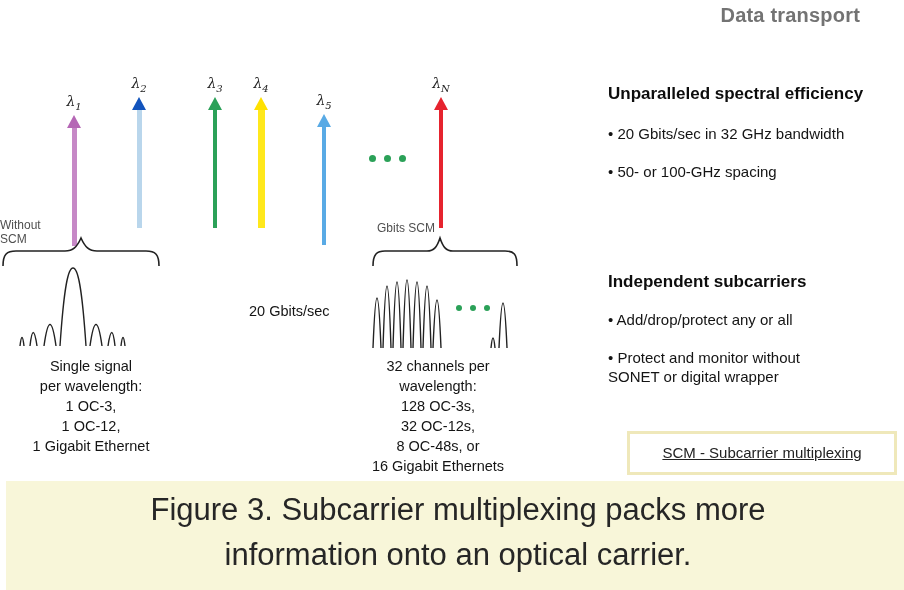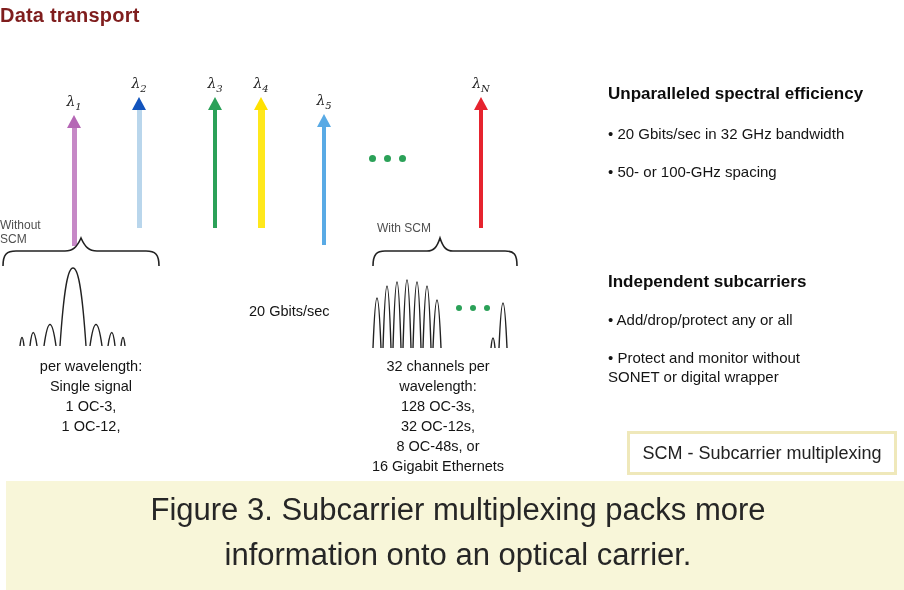--- a/index.html
+++ b/index.html
@@ -5,22 +5,22 @@
   html,body{margin:0;padding:0;background:#ffffff;}
   .stage{
     position:relative;width:904px;height:590px;overflow:hidden;
     background:#ffffff;
     font-family:"Liberation Sans", sans-serif;
     color:#1c1c1c;
   }
   .abs{position:absolute;}
   
   .fig-title{
-    left:0;top:4px;width:860px;text-align:left;
-    font-size:20px;font-weight:bold;letter-spacing:.2px;color:#7f1d1d;
+    left:0;top:4px;width:860px;text-align:right;
+    font-size:20px;font-weight:bold;letter-spacing:.2px;color:#737373;
   }
   
   .wl{position:absolute;top:74px;width:26px;text-align:center;}
   .wl-label{height:20px;font-family:"DejaVu Serif", serif;font-style:italic;
     font-size:14px;color:#222;line-height:18px;}
   .wl-label sub{font-size:10px;}
   .arrow{margin-top:3px;}
   .arrow .head{width:0;height:0;margin:0 auto;
     border-left:7px solid transparent;border-right:7px solid transparent;
     border-bottom:13px solid var(--head,#333);}
@@ -35,21 +35,21 @@
   .desc{font-size:14.5px;line-height:20px;text-align:center;color:#141414;}
   .rate{font-size:14.5px;color:#141414;}
   
   .benefit-h{font-size:17px;font-weight:bold;color:#0d0d0d;}
   .bullet-line{font-size:15px;color:#141414;line-height:19px;}
   .bullet-gap{margin-top:19px;}
   
   .legend-box{
     left:627px;top:431px;width:264px;height:38px;
     background:#ffffff;border:3px solid #efe8ba;
-    text-align:center;line-height:38px;font-size:18px;color:#222;
+    text-align:center;line-height:38px;font-size:15px;color:#222;text-decoration:underline;
   }
   
   .caption-band{
     left:6px;top:481px;width:904px;height:109px;background:#f8f6d9;
     text-align:center;
   }
   .caption-line{font-size:31px;line-height:45px;color:#262626;}
   .caption-line.first{margin-top:6px;}
   svg{display:block;}
 </style>
@@ -88,40 +88,40 @@
         <div class="shaft" style="--w:7px"></div>
       </div>
   </div>
   <div class="wl" style="left: 311px; margin-top: 17px; --shaft: #59aae5; --head: #59aae5;">
     <div class="wl-label"><span>λ</span><sub>5</sub></div>
     <div class="arrow">
         <div class="head"></div>
         <div class="shaft" style="--w:4px"></div>
       </div>
   </div>
-  <div class="wl" style="left: 428px; margin-left: 40px; --shaft: #e6232e; --head: #e6232e;">
+  <div class="wl" style="left: 428px; --shaft: #e6232e; --head: #e6232e;">
     <div class="wl-label"><span>λ</span><sub>N</sub></div>
     <div class="arrow">
         <div class="head"></div>
         <div class="shaft" style="--w:4px"></div>
       </div>
   </div>
 
   <div class="abs dots" style="left: 369px; top: 155px; color: rgb(43, 161, 88);">
       <i></i>
       <i></i>
       <i></i>
     </div>
 
   <div class="abs scheme-label" style="left:0px;top:218px;width:62px;text-align:left">
     <div>Without</div>
     <div>SCM</div>
   </div>
 
-  <div class="abs scheme-label" style="left:377px;top:221px;width:62px">With SCM</div>
+  <div class="abs scheme-label" style="left:377px;top:221px;width:62px">Gbits SCM</div>
 
   <svg class="abs" style="left:2px;top:232px" width="158" height="38" viewBox="0 0 158 38">
     <path d="M1,34 C1,22 5,19 14,19 L63,19 C71,19 75,15 79,6 C83,15 87,19 95,19 L144,19 C153,19 157,22 157,34" fill="none" stroke="#222" stroke-width="1.6"></path>
   </svg>
 
   <svg class="abs" style="left:372px;top:232px" width="146" height="38" viewBox="0 0 146 38">
     <path d="M1,34 C1,22 5,19 13,19 L55,19 C62,19 65,15 68,6 C71,15 74,19 81,19 L133,19 C142,19 145,22 145,34" fill="none" stroke="#222" stroke-width="1.6"></path>
   </svg>
 
   <svg class="abs" style="left:12px;top:263px" width="125" height="86" viewBox="0 0 125 86">
@@ -157,24 +157,25 @@
   <svg class="abs" style="left:489px;top:300px" width="22" height="50" viewBox="0 0 22 50">
     <g fill="none" stroke="#222" stroke-width="1.4">
       <path d="M2,48 Q4,28 6,48"></path>
       <path d="M10,48 Q14,-42 18,48"></path>
     </g>
   </svg>
 
   <div class="abs rate" style="left:249px;top:303px">20 Gbits/sec</div>
 
   <div class="abs desc" style="left:0px;top:356px;width:182px">
+    <div>Single signal</div>
     <div>per wavelength:</div>
-    <div>Single signal</div>
     <div>1 OC-3,</div>
     <div>1 OC-12,</div>
+    <div>1 Gigabit Ethernet</div>
   </div>
 
   <div class="abs desc" style="left:328px;top:356px;width:220px">
     <div>32 channels per</div>
     <div>wavelength:</div>
     <div>128 OC-3s,</div>
     <div>32 OC-12s,</div>
     <div>8 OC-48s, or</div>
     <div>16 Gigabit Ethernets</div>
   </div>

